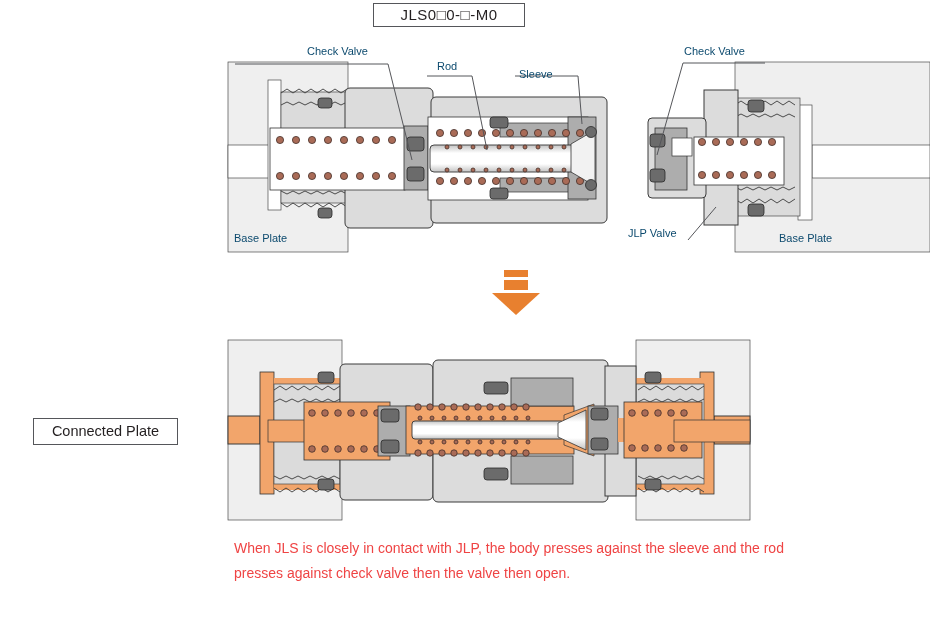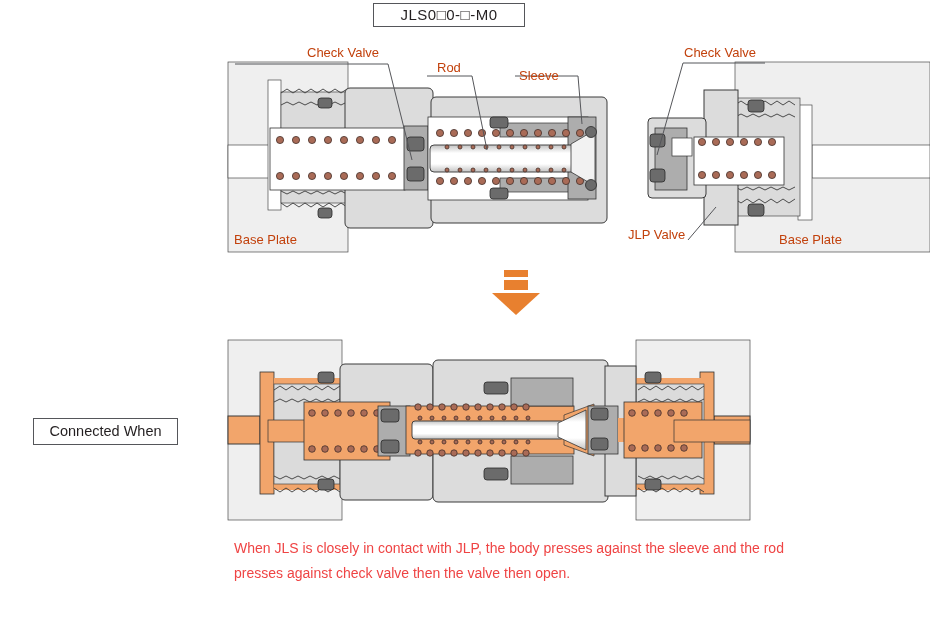--- a/index.html
+++ b/index.html
@@ -2,21 +2,21 @@
 <html style="--fluid-orange: #F2A56B; --arrow-orange: #E8802F; --spring-brown: #A96B57; --body-gray: #DCDCDC; --plate-gray: #EFEFEF; --mid-gray: #ADADAD; --dark-gray: #6B6B6B;"><head>
 <meta charset="utf-8">
 <style>
   html,body{margin:0;padding:0;background:#fff;}
   .stage{position:relative;width:930px;height:624px;background:#fff;overflow:hidden;
          font-family:"Liberation Sans","DejaVu Sans",sans-serif;color:#231f20;}
   .model-box{position:absolute;box-sizing:border-box;border:1.5px solid #55565a;background:#fff;
              text-align:center;font-size:15px;line-height:21px;height:24px;letter-spacing:.5px;}
   .state-box{position:absolute;box-sizing:border-box;border:1.5px solid #55565a;background:#fff;
              text-align:center;font-size:14.5px;line-height:24px;height:27px;}
-  .part-label{position:absolute;font-size:13px;white-space:nowrap;color:#c2410c;}
+  .part-label{position:absolute;font-size:11px;white-space:nowrap;color:#0c4a6e;}
   .caption{position:absolute;left:234px;top:536px;font-size:14px;line-height:25px;white-space:nowrap;color:#ef4444;}
   svg{position:absolute;overflow:visible;}
   .outline{stroke:#3a3a3a;stroke-width:1;}
   .thin{stroke:#4a4a4a;stroke-width:.7;}
   .leader{stroke:#55565a;stroke-width:1;fill:none;}
   .zz{fill:none;stroke:#3a3a3a;stroke-width:.9;}
   .dots circle{fill:var(--spring-brown);stroke:#45302a;stroke-width:.8;}
   .body{fill:var(--body-gray);}
   .plate{fill:var(--plate-gray);}
   .mid{fill:var(--mid-gray);}
@@ -193,21 +193,21 @@
   <div class="part-label" style="left:628px;top:227px;">JLP Valve</div>
   <div class="part-label" style="left:779px;top:232px;">Base Plate</div>
 
 
   <svg style="left:490px;top:266px;" width="54" height="52" viewBox="0 0 54 52">
     <rect x="14" y="4" width="24" height="7" fill="var(--arrow-orange)"></rect>
     <rect x="14" y="14" width="24" height="10" fill="var(--arrow-orange)"></rect>
     <polygon points="2,27 50,27 26,49" fill="var(--arrow-orange)"></polygon>
   </svg>
 
-  <div class="state-box" style="left:33px;top:418px;width:145px;">Connected When</div>
+  <div class="state-box" style="left:33px;top:418px;width:145px;">Connected Plate</div>
 
   <svg id="svg-connected" style="left:228px;top:336px;" width="522" height="190" viewBox="0 0 522 190">
     <defs>
       <linearGradient id="rg2" x1="0" y1="0" x2="0" y2="1">
         <stop offset="0" stop-color="#c3c3c3"></stop>
           <stop offset="0.3" stop-color="#ffffff"></stop>
         <stop offset="0.7" stop-color="#ffffff"></stop>
           <stop offset="1" stop-color="#c3c3c3"></stop>
       </linearGradient>
     </defs>

